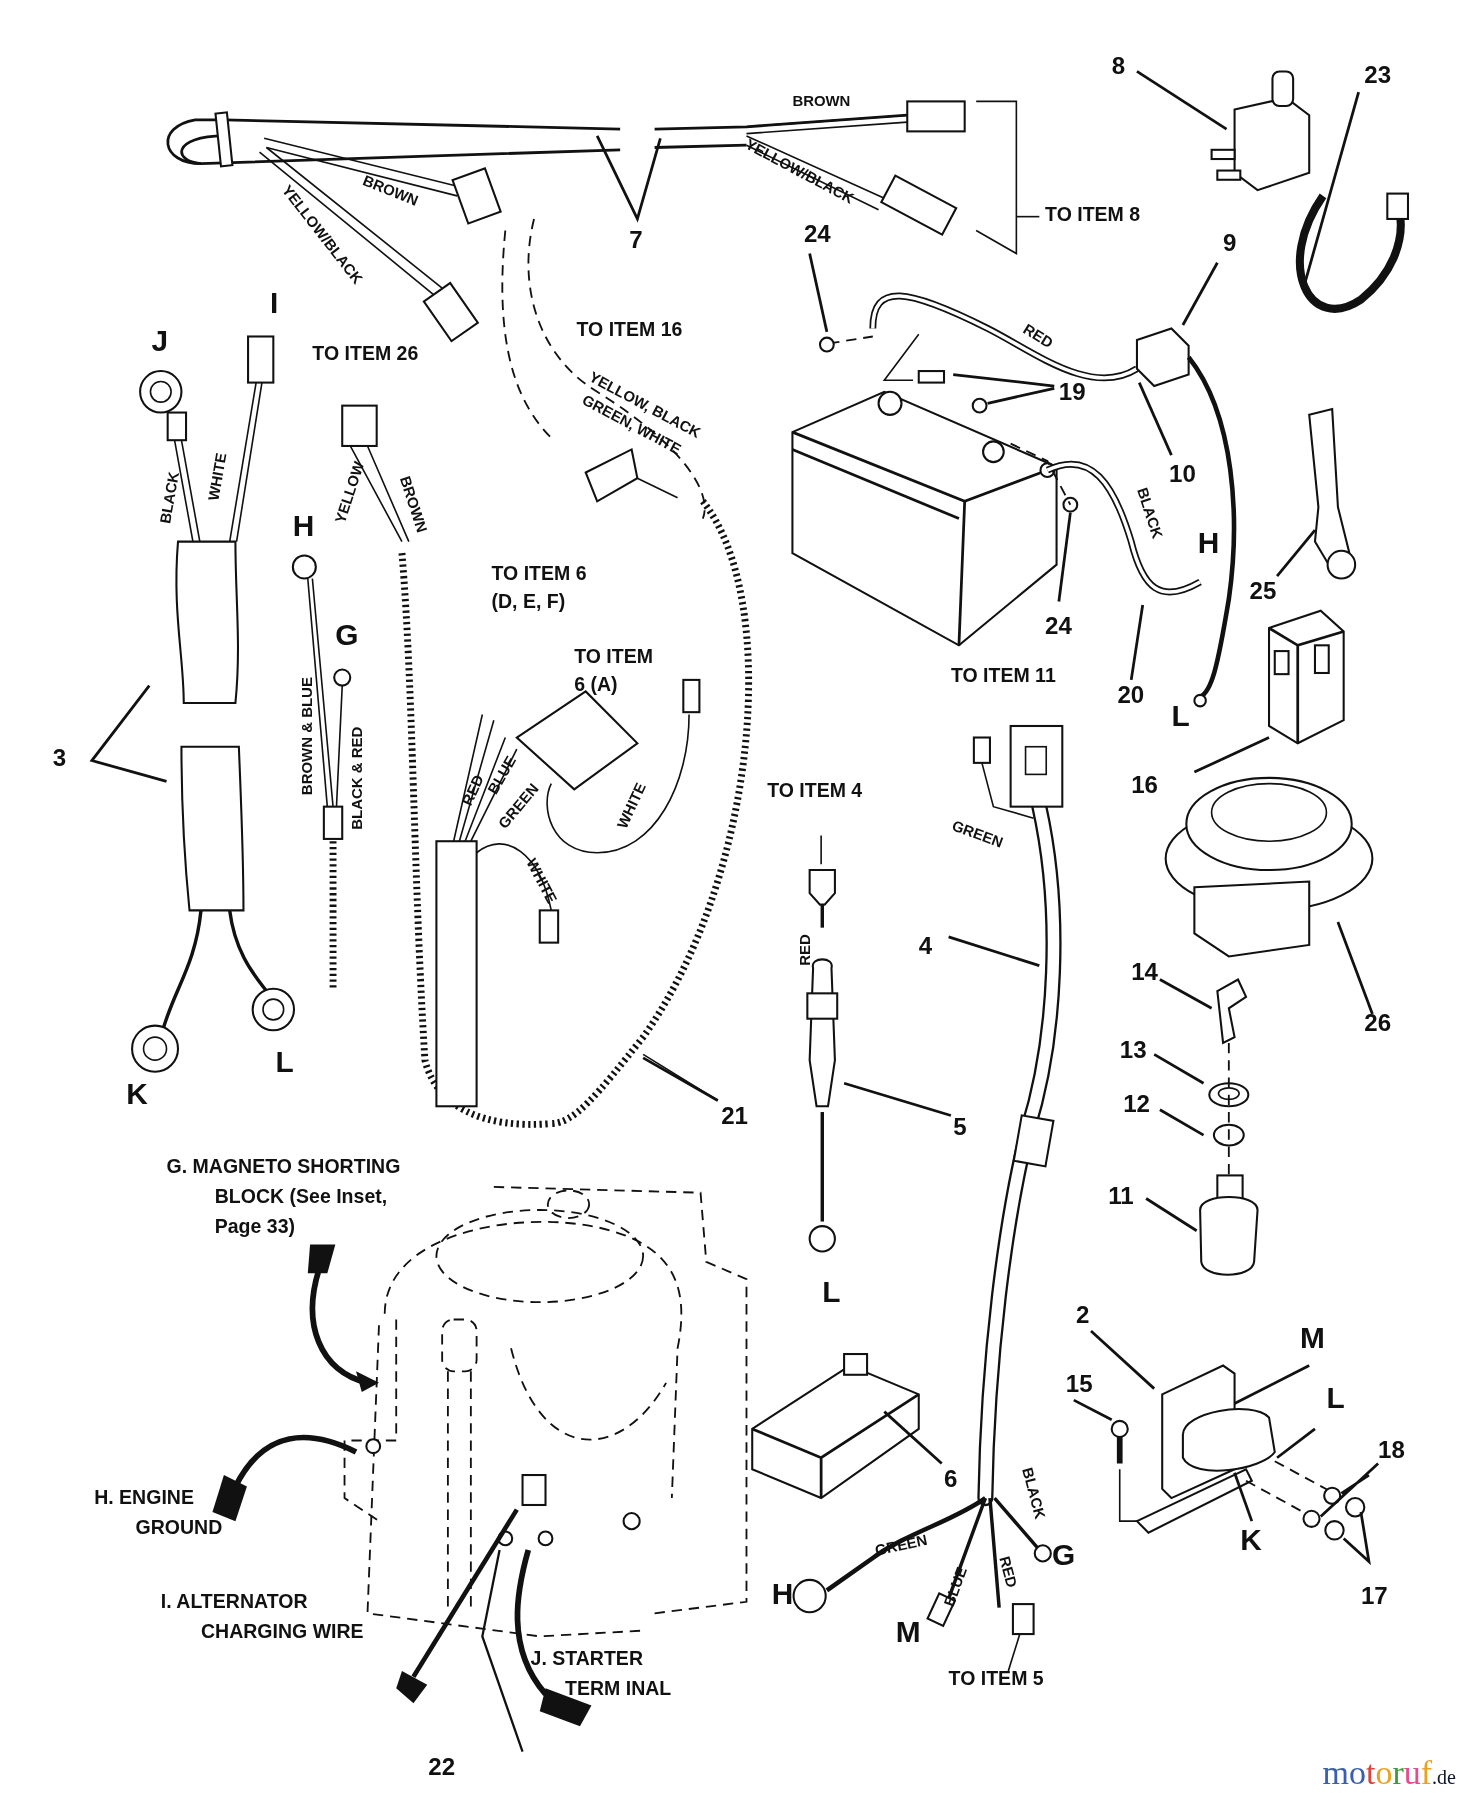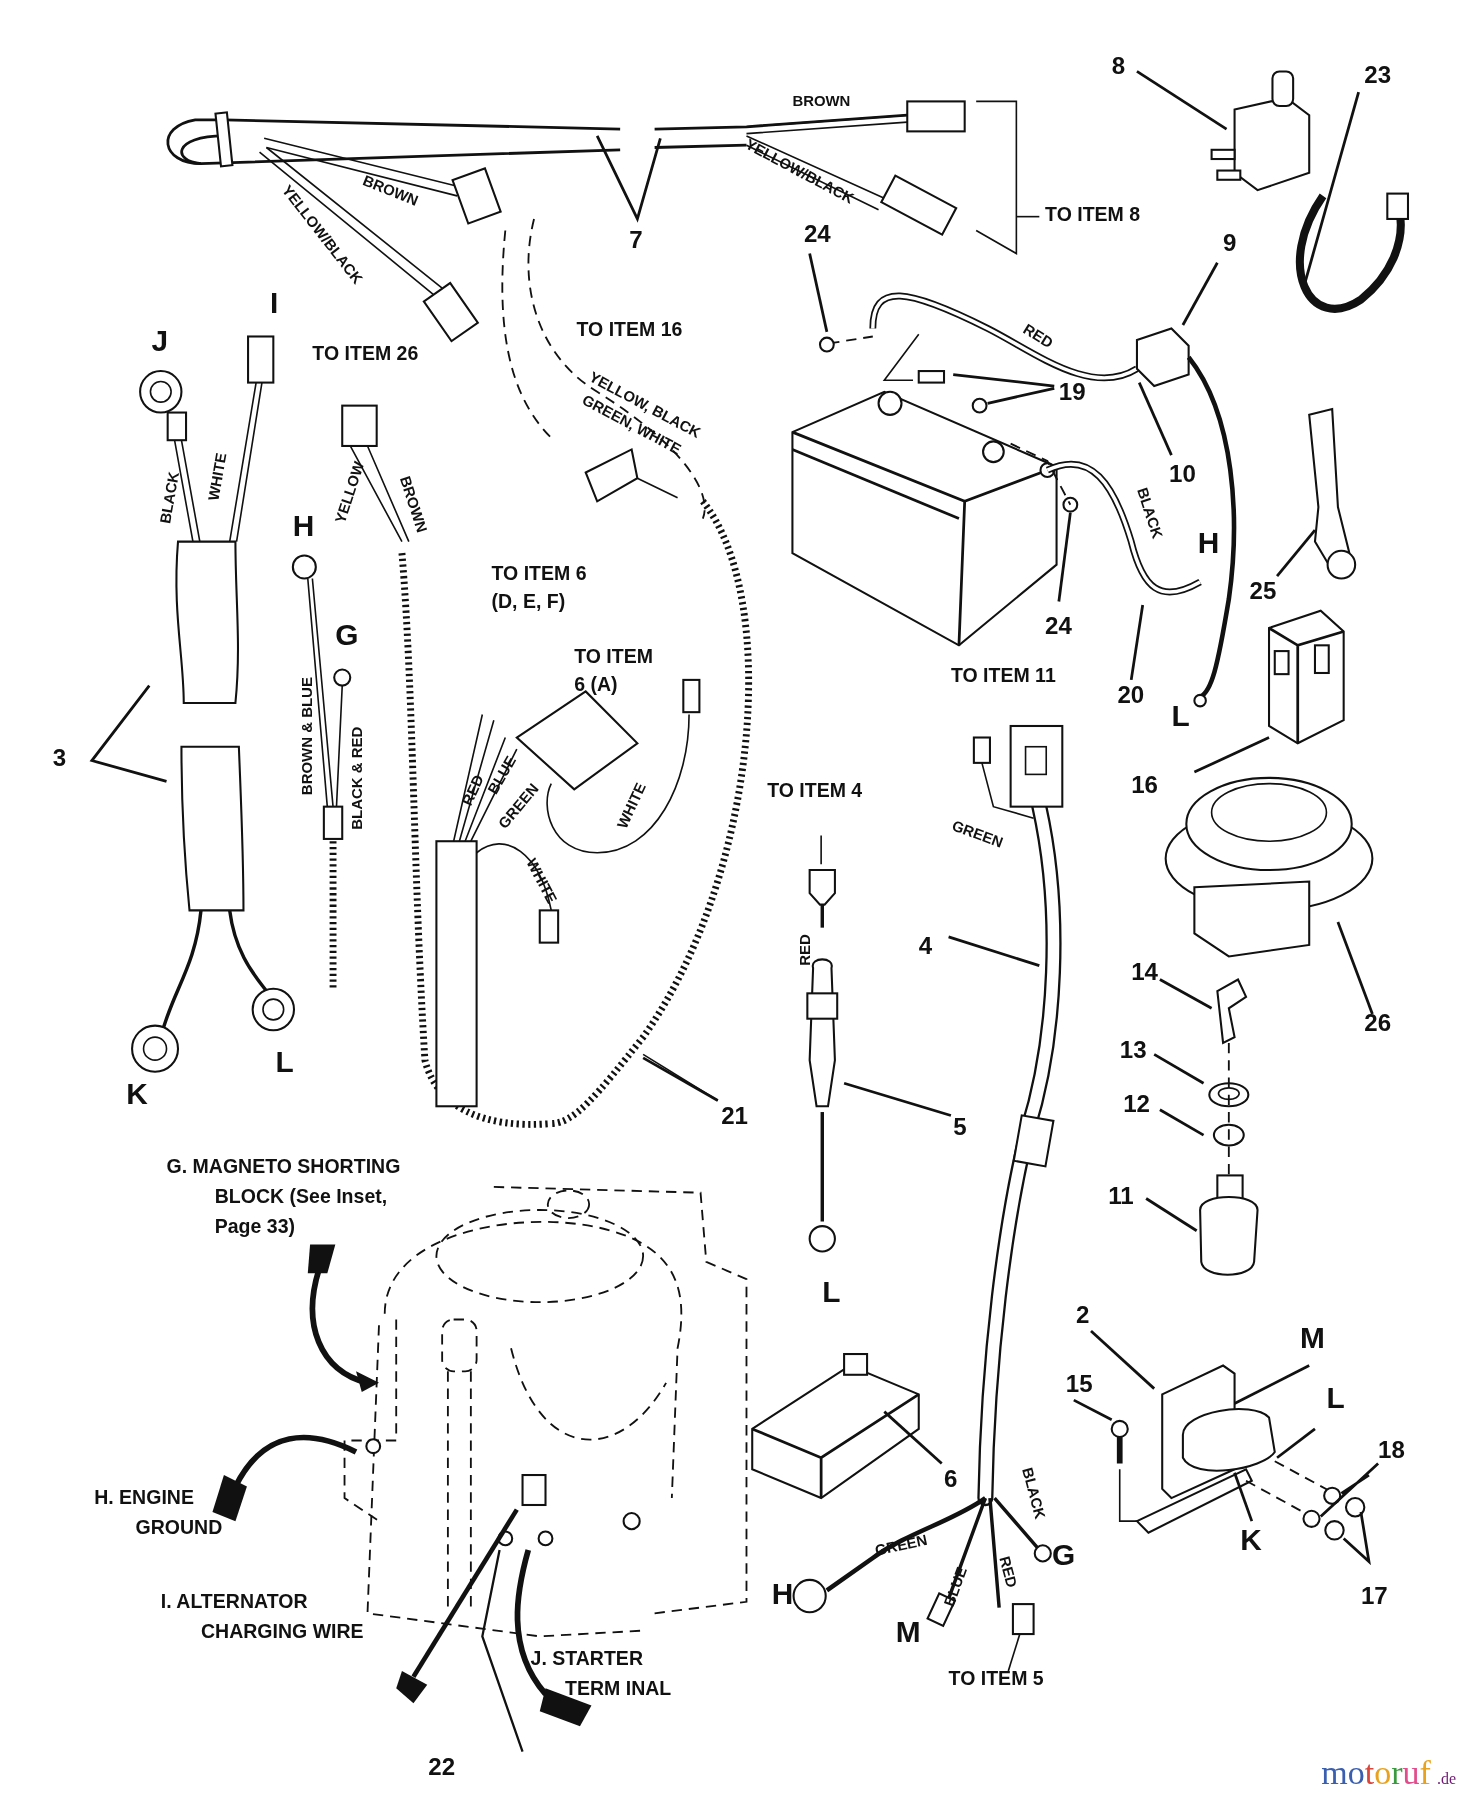--- a/index.html
+++ b/index.html
@@ -12,21 +12,21 @@
   .note { font-size:17px; }
   .ln { stroke:#111; stroke-width:2.4; fill:none; }
   .thin { stroke:#111; stroke-width:1.4; fill:none; }
   .dash { stroke:#111; stroke-width:1.6; fill:none; stroke-dasharray:9 6; }
   .part { stroke:#111; stroke-width:1.8; fill:#fff; }
   .cable { stroke:#111; stroke-width:14; fill:none; stroke-linecap:round; }
   .cable-in { stroke:#fff; stroke-width:10; fill:none; stroke-linecap:round; }
   .corr { stroke:#111; stroke-width:6; fill:none; stroke-dasharray:2 3; }
   .logo { position:absolute; right:14px; bottom:8px; font-family:"Liberation Serif", serif; font-size:34px; letter-spacing:0px; }
   .logo span { font-weight:normal; }
-  .logo .suffix { font-size:16px; color:#701a75;margin-left:6px; }
+  .logo .suffix { font-size:20px; color:#0f172a; }
 </style>
 </head>
 <body>
 
 <svg id="diagram" viewBox="0 0 1280 1562" preserveAspectRatio="none" xmlns="http://www.w3.org/2000/svg">
 
   <g>
     <path class="ln" d="M195,118 C150,118 150,140 175,142 L540,130"></path>
     <path class="ln" d="M195,104 L540,112"></path>
     <path class="ln" d="M175,142 C140,142 135,110 170,104 L195,104"></path>

